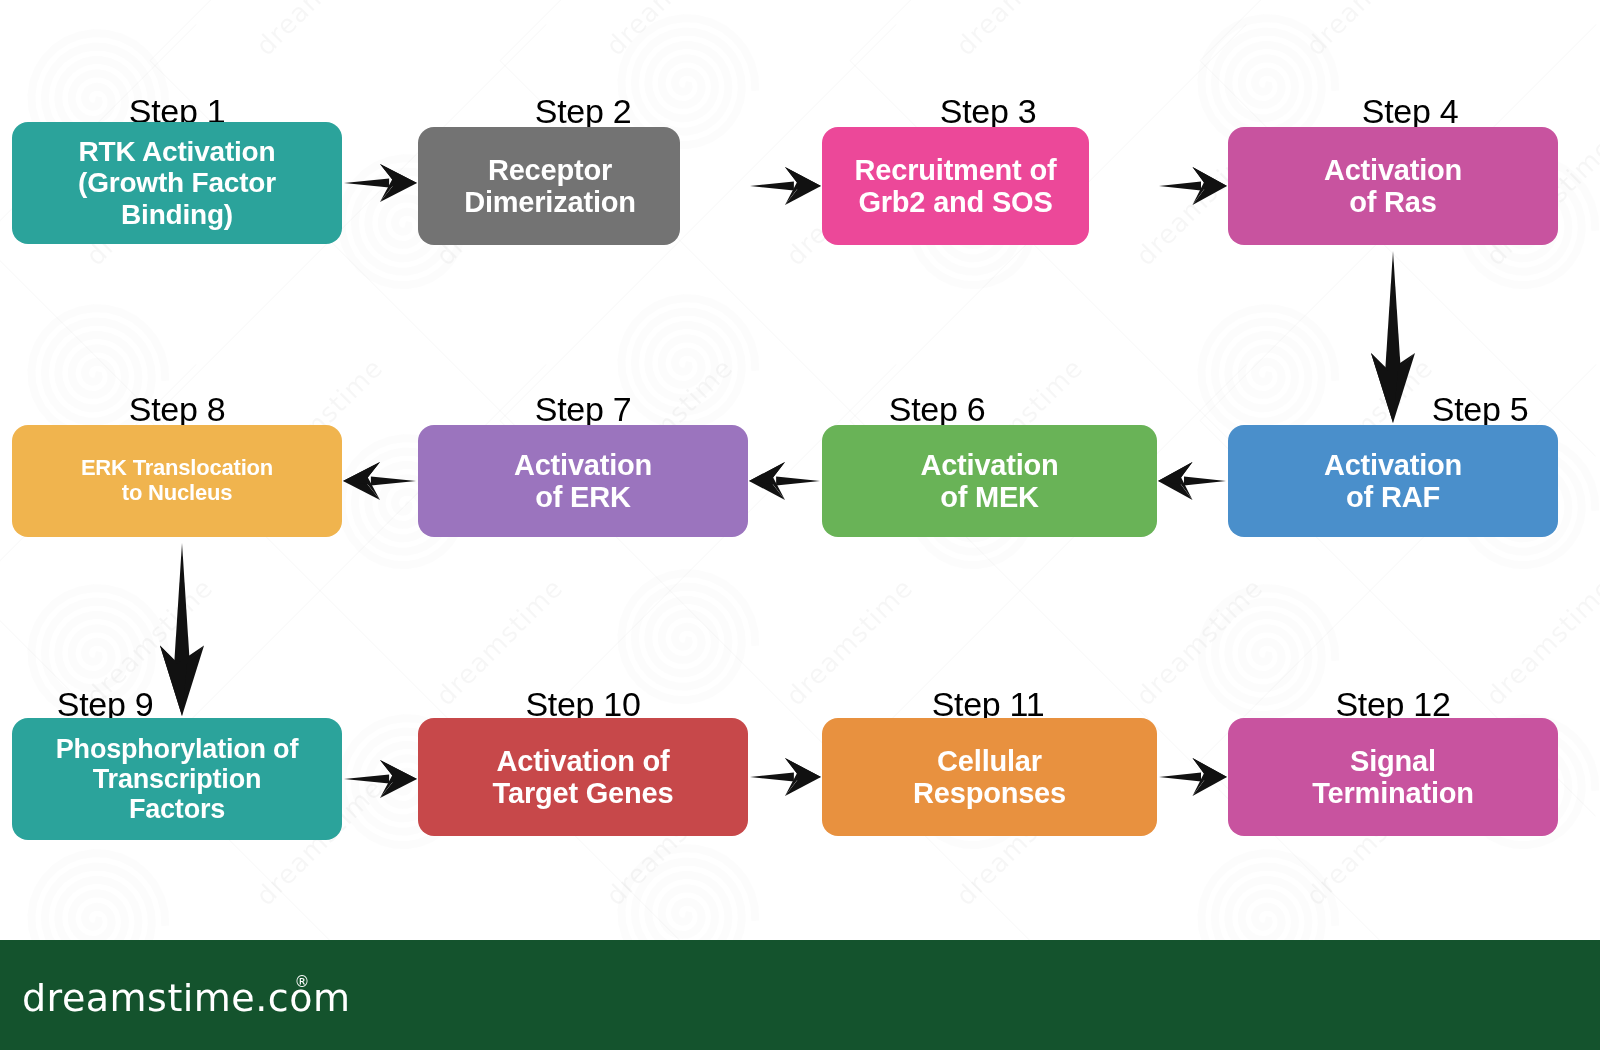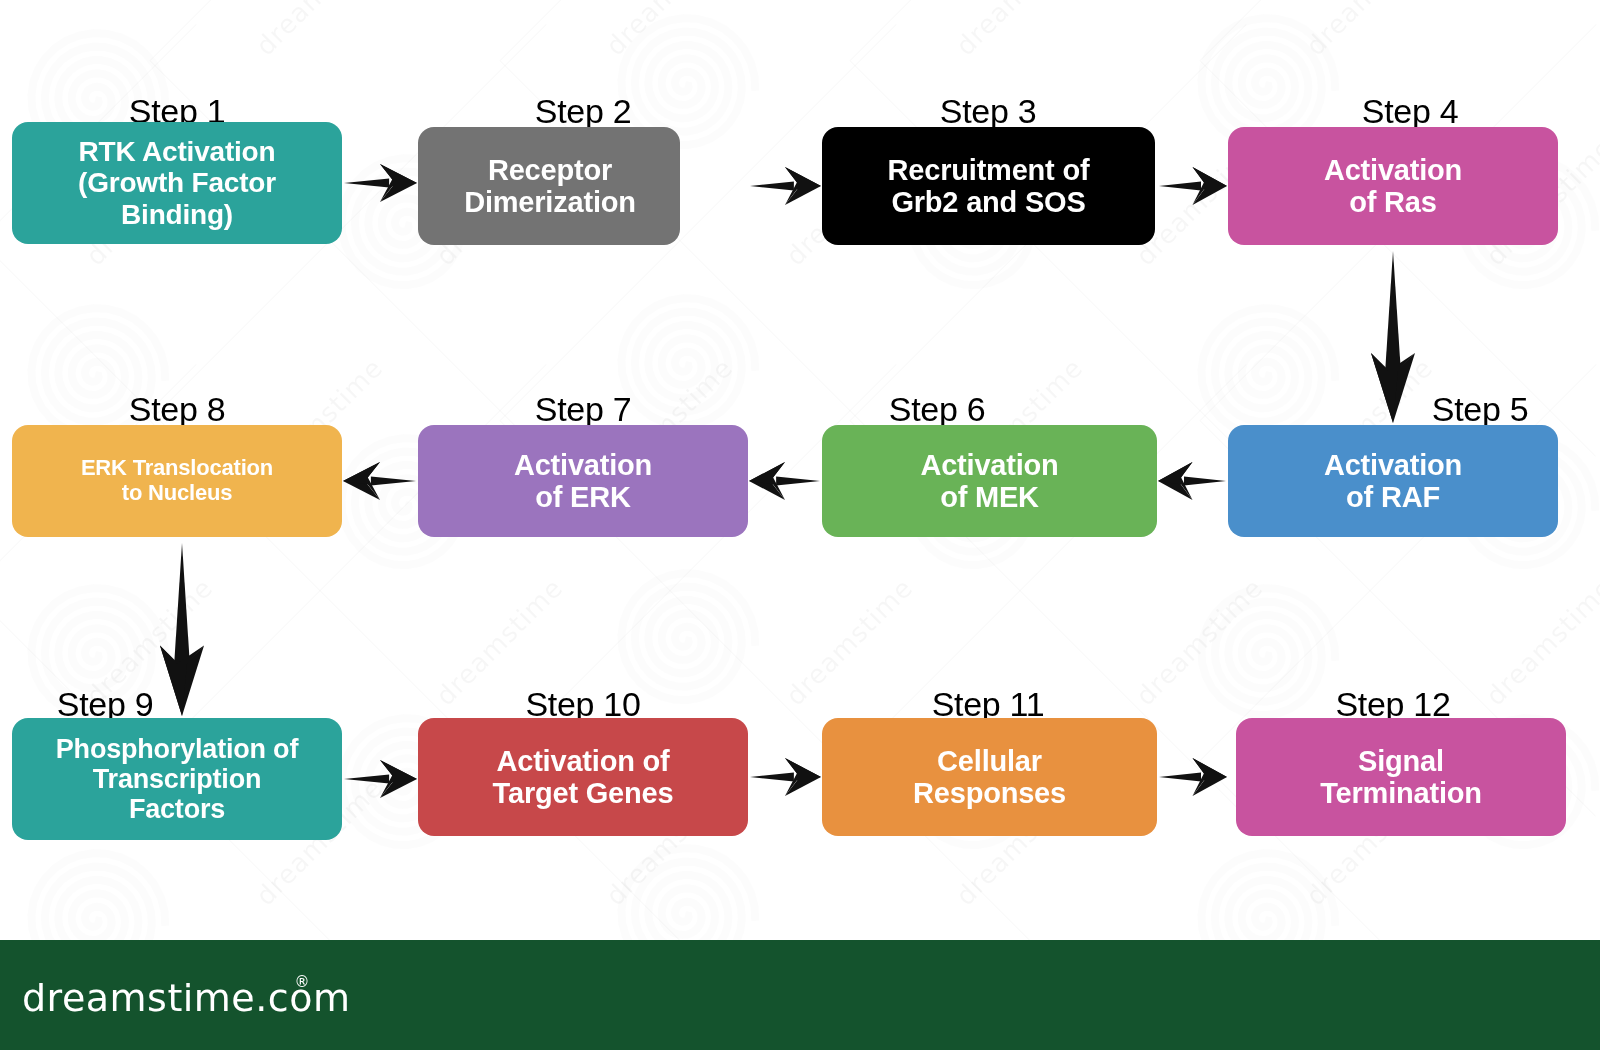--- a/index.html
+++ b/index.html
@@ -255,21 +255,21 @@
 
   <div id="diagram">
       <div class="step-label" style="left: 177px; top: 92px; transform: translateX(-50%);">Step 1</div>
       <div class="node" style="left: 12px; top: 122px; width: 330px; height: 122px; background: rgb(43, 163, 155);"><span style="font-size: 28px;">RTK Activation
 (Growth Factor
 Binding)</span></div>
       <div class="step-label" style="left: 583px; top: 92px; transform: translateX(-50%);">Step 2</div>
       <div class="node" style="left: 418px; top: 127px; width: 262px; height: 118px; background: #737373; padding-left: 12px;"><span>Receptor
 Dimerization</span></div>
       <div class="step-label" style="left: 988px; top: 92px; transform: translateX(-50%);">Step 3</div>
-      <div class="node" style="left: 822px; top: 127px; width: 333px; height: 118px; background: #000000;"><span>Recruitment of
+      <div class="node" style="left: 822px; top: 127px; width: 267px; height: 118px; background: #ec4899;"><span>Recruitment of
 Grb2 and SOS</span></div>
       <div class="step-label" style="left: 1393px; top: 92px; transform: translateX(-50%); margin-left: 17px;">Step 4</div>
       <div class="node" style="left: 1228px; top: 127px; width: 330px; height: 118px; background: rgb(200, 83, 159);"><span>Activation
 of Ras</span></div>
       <div class="step-label" style="left: 1480px; top: 390px; transform: translateX(-50%);">Step 5</div>
       <div class="node" style="left: 1228px; top: 425px; width: 330px; height: 112px; background: rgb(74, 143, 203);"><span>Activation
 of RAF</span></div>
       <div class="step-label" style="left: 937px; top: 390px; transform: translateX(-50%);">Step 6</div>
       <div class="node" style="left: 822px; top: 425px; width: 335px; height: 112px; background: rgb(105, 179, 87);"><span>Activation
 of MEK</span></div>
@@ -283,21 +283,21 @@
       <div class="node" style="left: 12px; top: 718px; width: 330px; height: 122px; background: rgb(43, 163, 155);"><span style="font-size: 27px;">Phosphorylation of
 Transcription
 Factors</span></div>
       <div class="step-label" style="left: 583px; top: 685px; transform: translateX(-50%);">Step 10</div>
       <div class="node" style="left: 418px; top: 718px; width: 330px; height: 118px; background: rgb(199, 72, 74);"><span>Activation of
 Target Genes</span></div>
       <div class="step-label" style="left: 988px; top: 685px; transform: translateX(-50%);">Step 11</div>
       <div class="node" style="left: 822px; top: 718px; width: 335px; height: 118px; background: rgb(232, 145, 63);"><span>Cellular
 Responses</span></div>
       <div class="step-label" style="left: 1393px; top: 685px; transform: translateX(-50%);">Step 12</div>
-      <div class="node" style="left: 1228px; top: 718px; width: 330px; height: 118px; background: rgb(200, 83, 159); margin-left: 8px;"><span>Signal
+      <div class="node" style="left: 1228px; top: 718px; width: 330px; height: 118px; background: rgb(200, 83, 159);"><span>Signal
 Termination</span></div>
       <svg class="arrow" width="76" height="70" viewBox="0 0 76 70" style="left: 342px; top: 148px;">
         <polygon points="2,35 47.12,30.5 47.12,39.5" fill="#111111"></polygon>
         <polygon points="75,35 38,16 50.160000000000004,31.5 38,54 50.160000000000004,38.5" fill="#111111"></polygon>
         <polygon points="75,35 38,16 53.199999999999996,35" fill="#111111"></polygon>
         <polygon points="75,35 38,54 53.199999999999996,35" fill="#111111"></polygon>
       </svg>
       <svg class="arrow" width="74" height="70" viewBox="0 0 74 70" style="left: 748px; top: 151px;">
         <polygon points="2,35 45.88,30.5 45.88,39.5" fill="#111111"></polygon>
         <polygon points="73,35 37,16 48.84,31.5 37,54 48.84,38.5" fill="#111111"></polygon>

